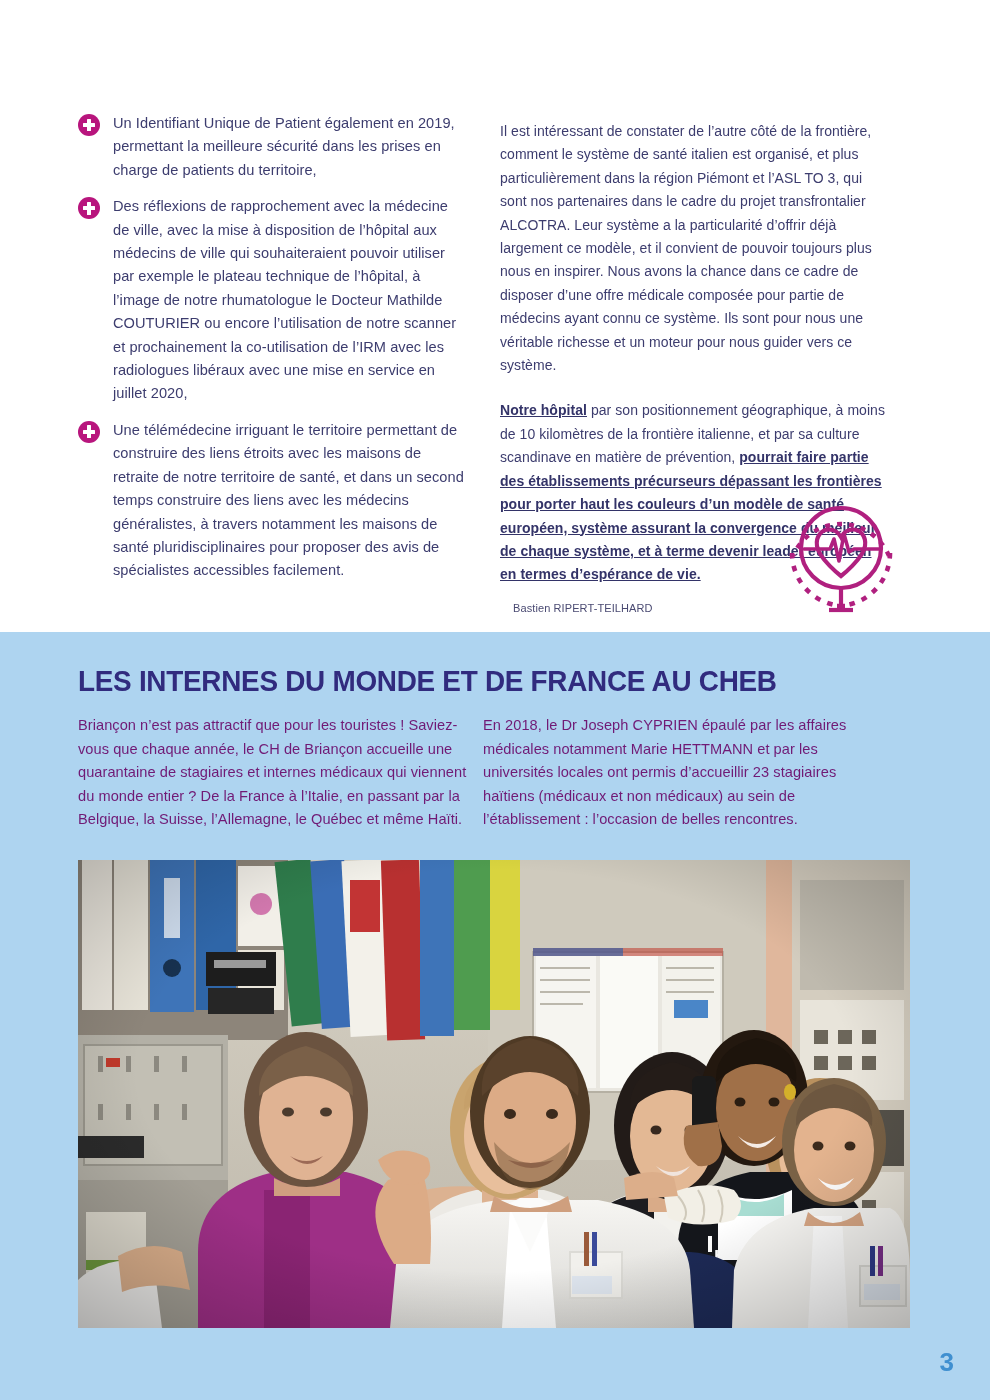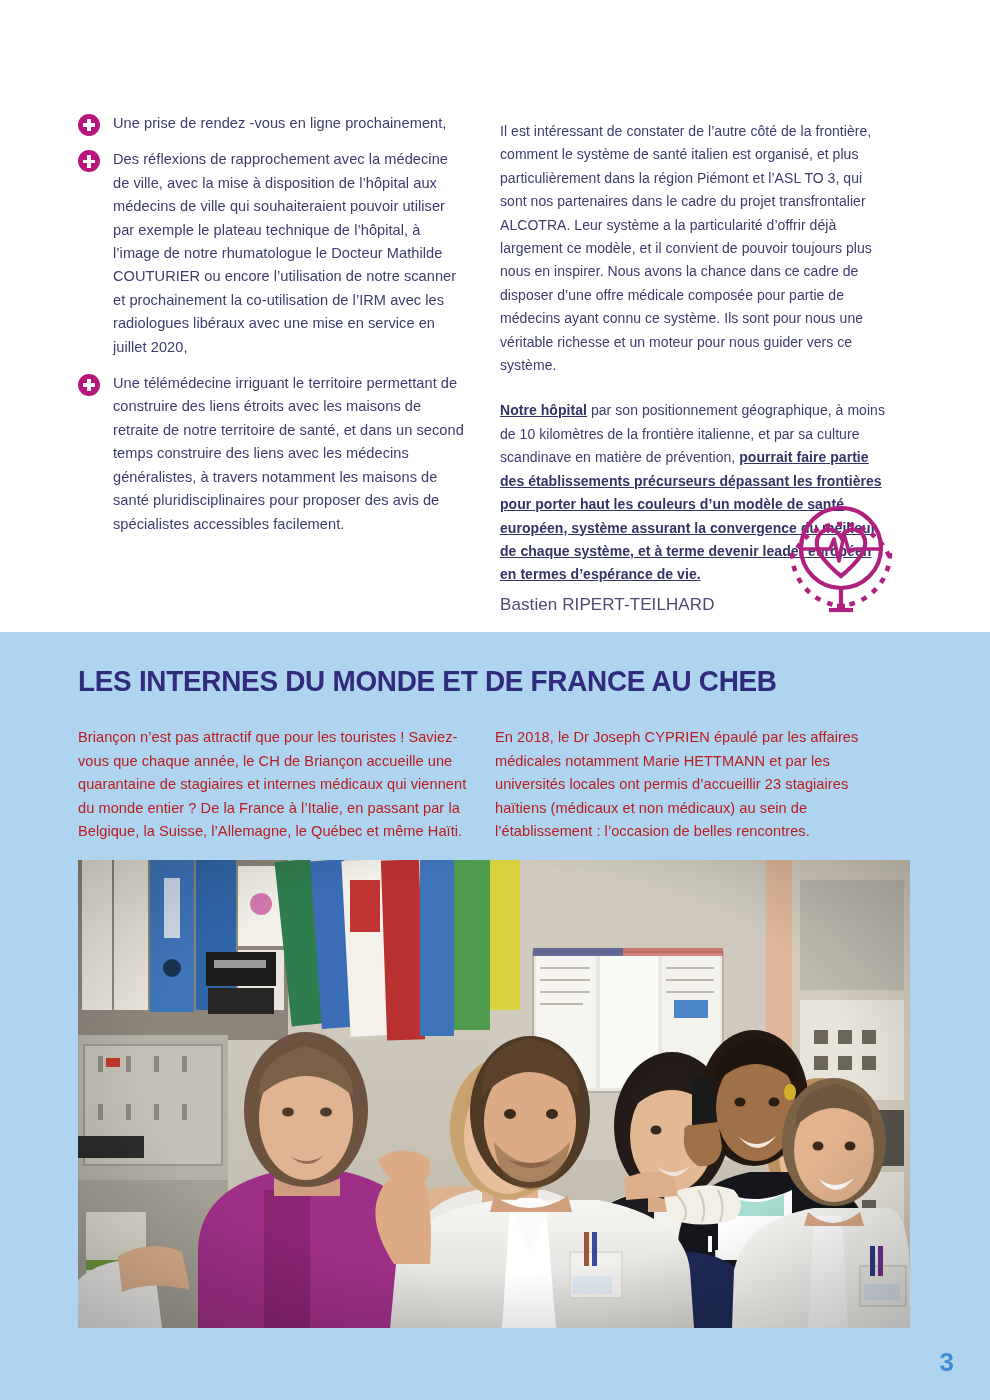--- a/index.html
+++ b/index.html
@@ -100,24 +100,24 @@
     margin: 6px 0 22px 0;
     letter-spacing: 0.05px;
   }
   .body-par.tight { margin-bottom: 10px; }
   .body-par b, .body-par strong {
     font-weight: bold;
     color: #333368;
     text-decoration: underline;
   }
   .byline {
-    font-size: 17px;
+    font-size: 11px;
     line-height: 16px;
     color: #4a4a72;
-    margin: 0;
+    margin: 13px;
     letter-spacing: 0.1px;
   }
 
   
   #medical-icon {
     position: absolute;
     left: 778px;
     top: 498px;
     width: 126px;
     height: 122px;
@@ -149,29 +149,29 @@
   }
 
   .blue-col-left {
     position: absolute;
     left: 78px;
     top: 82px;
     width: 400px;
   }
   .blue-col-right {
     position: absolute;
-    left: 495px;
+    left: 483px;
     top: 82px;
     width: 395px;
   }
   .blue-par {
     font-size: 14.6px;
     line-height: 23.5px;
-    color: #b91c1c;
-    margin: 12px 0 16px 0;
+    color: #701a75;
+    margin: 0 0 16px 0;
     letter-spacing: 0.05px;
   }
   .blue-byline {
     font-size: 11.6px;
     line-height: 16px;
     color: #3b4a6b;
     margin: 0;
     letter-spacing: 0.1px;
   }
 
@@ -228,21 +228,21 @@
   </defs>
   <rect x="0" y="-10" width="990" height="642" fill="url(#dots)" mask="url(#dotmask)"></rect>
 </svg>
 
 <div id="top-section">
 
   <div class="col-left">
     <ul class="bullet-list">
       <li class="bullet-item">
         <span class="bullet-icon"></span>
-        <span>Une prise de rendez -vous en ligne prochainement,</span>
+        <span>Un Identifiant Unique de Patient également en 2019, permettant la meilleure sécurité dans les prises en charge de patients du territoire,</span>
       </li>
       <li class="bullet-item">
         <span class="bullet-icon"></span>
         <span>Des réflexions de rapprochement avec la médecine de ville, avec la mise à disposition de l’hôpital aux médecins de ville qui souhaiteraient pouvoir utiliser par exemple le plateau technique de l’hôpital, à l’image de notre rhumatologue le Docteur Mathilde COUTURIER ou encore l’utilisation de notre scanner et prochainement la co-utilisation de l’IRM avec les radiologues libéraux avec une mise en service en juillet 2020,</span>
       </li>
       <li class="bullet-item">
         <span class="bullet-icon"></span>
         <span>Une télémédecine irriguant le territoire permettant de construire des liens étroits avec les maisons de retraite de notre territoire de santé, et dans un second temps construire des liens avec les médecins généralistes, à travers notamment les maisons de santé pluridisciplinaires pour proposer des avis de spécialistes accessibles facilement.</span>
       </li>
     </ul>

